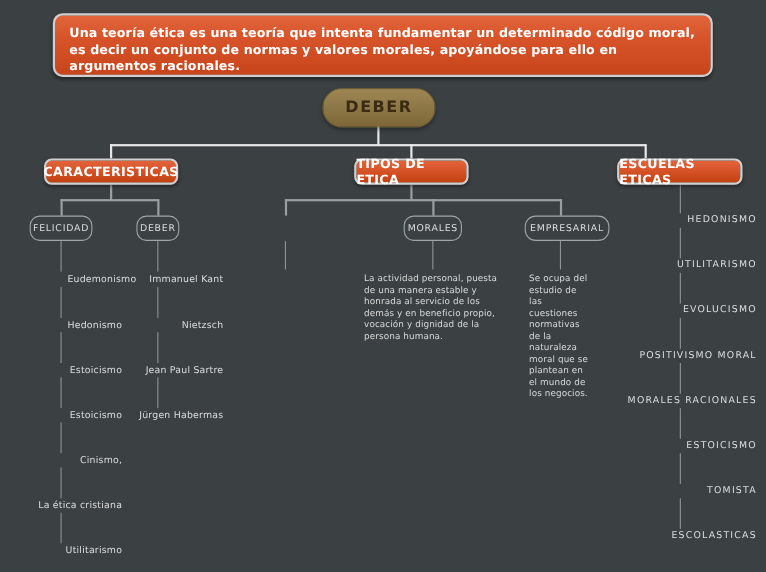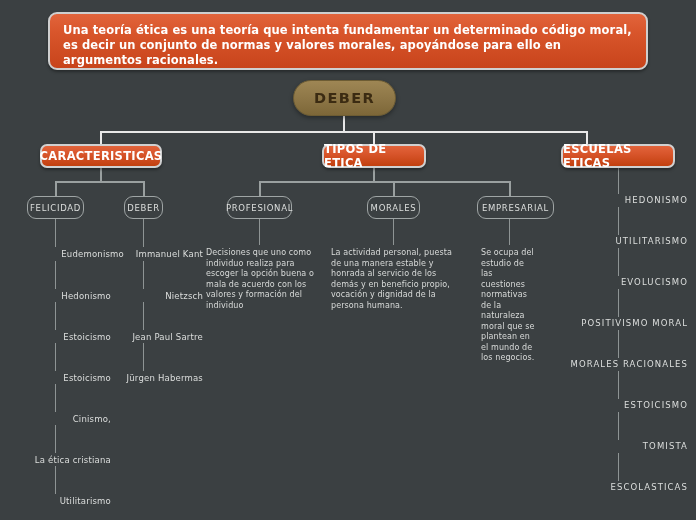--- a/index.html
+++ b/index.html
@@ -195,25 +195,23 @@
   <div class="leaf" style="left:0px;  top:373px; width:111px;">Estoicismo</div>
   <div class="leaf" style="left:0px;  top:414px; width:111px;">Cinismo,</div>
   <div class="leaf" style="left:0px;  top:455px; width:111px;">La ética cristiana</div>
   <div class="leaf" style="left:0px;  top:496px; width:111px;">Utilitarismo</div>
 
   <div class="leaf" style="left:83px; top:249px; width:120px;">Immanuel  Kant</div>
   <div class="leaf" style="left:83px; top:291px; width:120px;">Nietzsch</div>
   <div class="leaf" style="left:83px; top:332px; width:120px;">Jean  Paul  Sartre</div>
   <div class="leaf" style="left:83px; top:373px; width:120px;">Jürgen  Habermas</div>
 
-  <div class="sub-node" style="left:227px; top:196px; width:65px; height:23px;">PROFESIONAL</div>
   <div class="sub-node" style="left:367px; top:196px; width:53px; height:23px;">MORALES</div>
-  <div class="sub-node" style="left:477px; top:196px; width:77px; height:23px;">EMPRESARIAL</div>
-
-  <div class="desc" style="left:206px; top:248px; width:110px;">Decisiones que uno como individuo realiza para escoger la opción buena o mala de acuerdo con los valores y formación del individuo</div>
+  <div class="sub-node" style="left:477px; top:196px; width:77px; height:23px;border-radius:10px;">EMPRESARIAL</div>
+
   <div class="desc" style="left:331px; top:248px; width:126px;">La actividad personal, puesta de una manera estable y honrada al servicio de los demás y en beneficio propio, vocación y dignidad de la persona humana.</div>
   <div class="desc" style="left:481px; top:248px; width:55px;">Se ocupa del estudio de las cuestiones normativas de la naturaleza moral que se plantean en el mundo de los negocios.</div>
 
   <div class="leaf spaced" style="left:548px; top:195px; width:140px;">HEDONISMO</div>
   <div class="leaf spaced" style="left:548px; top:236px; width:140px;">UTILITARISMO</div>
   <div class="leaf spaced" style="left:548px; top:277px; width:140px;">EVOLUCISMO</div>
   <div class="leaf spaced" style="left:548px; top:318px; width:140px;">POSITIVISMO MORAL</div>
   <div class="leaf spaced" style="left:548px; top:359px; width:140px;">MORALES RACIONALES</div>
   <div class="leaf spaced" style="left:548px; top:400px; width:140px;">ESTOICISMO</div>
   <div class="leaf spaced" style="left:548px; top:441px; width:140px;">TOMISTA</div>

